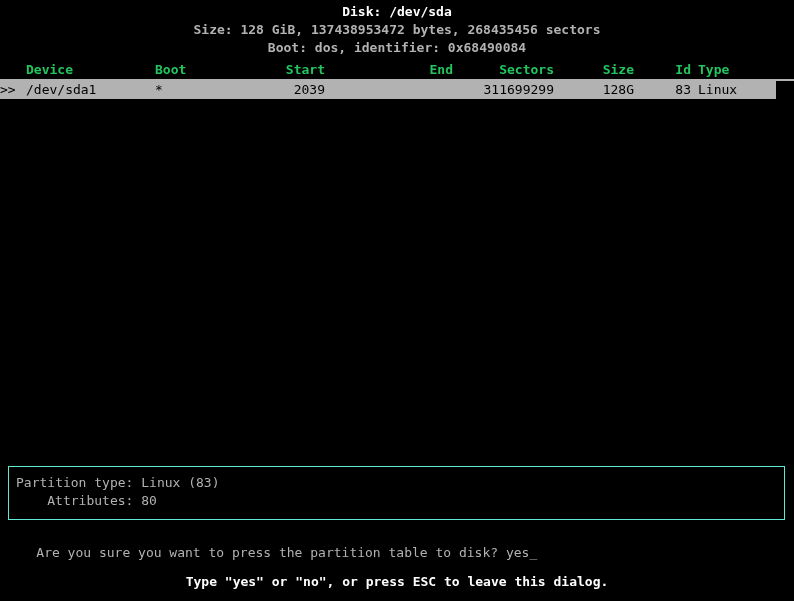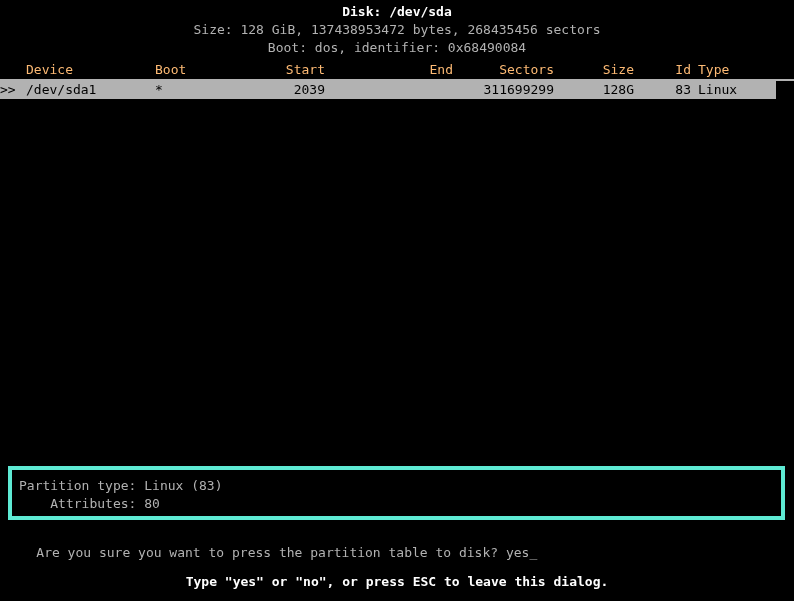--- a/index.html
+++ b/index.html
@@ -22,21 +22,21 @@
 
   .screen {
     position: relative;
     width: 794px;
     height: 601px;
     background: #000000;
   }
 
   
   .bold   { color: #ffffff; font-weight: bold; }
-  .dim    { color: #b2b2b2; font-weight: normal; }
+  .dim    { color: #b2b2b2; font-weight: bold; }
 
   
   .disk-header {
     position: absolute;
     left: 0;
     top: 0;
     width: 794px;
     padding-top: 3px;
   }
   .disk-header .line {
@@ -54,22 +54,22 @@
     width: 794px;
   }
   .table-row {
     position: relative;
     height: 18px;
     line-height: 18px;
     white-space: pre;
   }
   .table-head {
     background: #000000;
-    color: #fdba74;
-    font-weight: normal;
+    color: #22c55e;
+    font-weight: bold;
   }
   .head-rule {
     height: 2px;
     background: #b2b2b2;
     width: 794px;
   }
   .table-row.selected {
     background: #b2b2b2;
     color: #000000;
     font-weight: normal;
@@ -88,21 +88,21 @@
   .c-id      { left: 642px; width: 49px;  text-align: right; }
   .c-type    { left: 698px; width: 90px;  text-align: left; }
 
   
   .info-box {
     position: absolute;
     left: 8px;
     top: 466px;
     width: 777px;
     height: 54px;
-    border: 4px solid #5eead4;
+    border: 1px solid #5eead4;
     box-sizing: border-box;
     background: #000000;
   }
   .info-line {
     height: 18px;
     line-height: 18px;
     white-space: pre;
     color: #b2b2b2;
   }
   .info-line.first { margin-top: 7px; }

